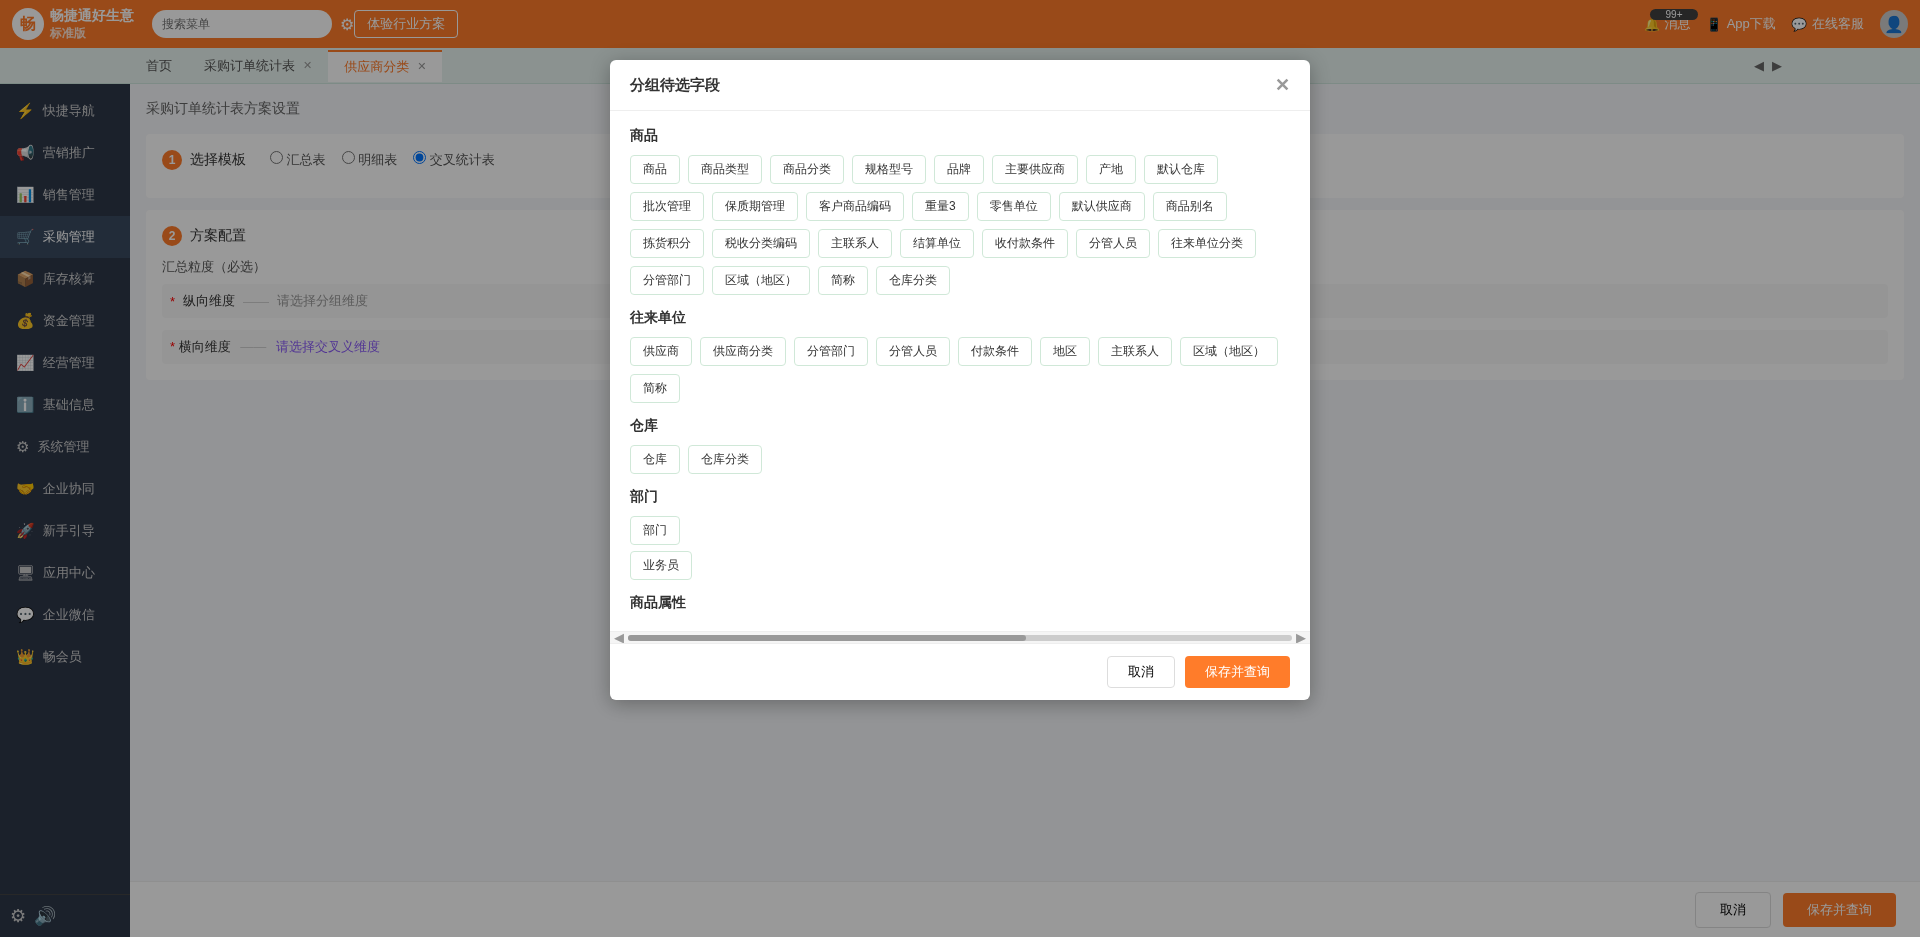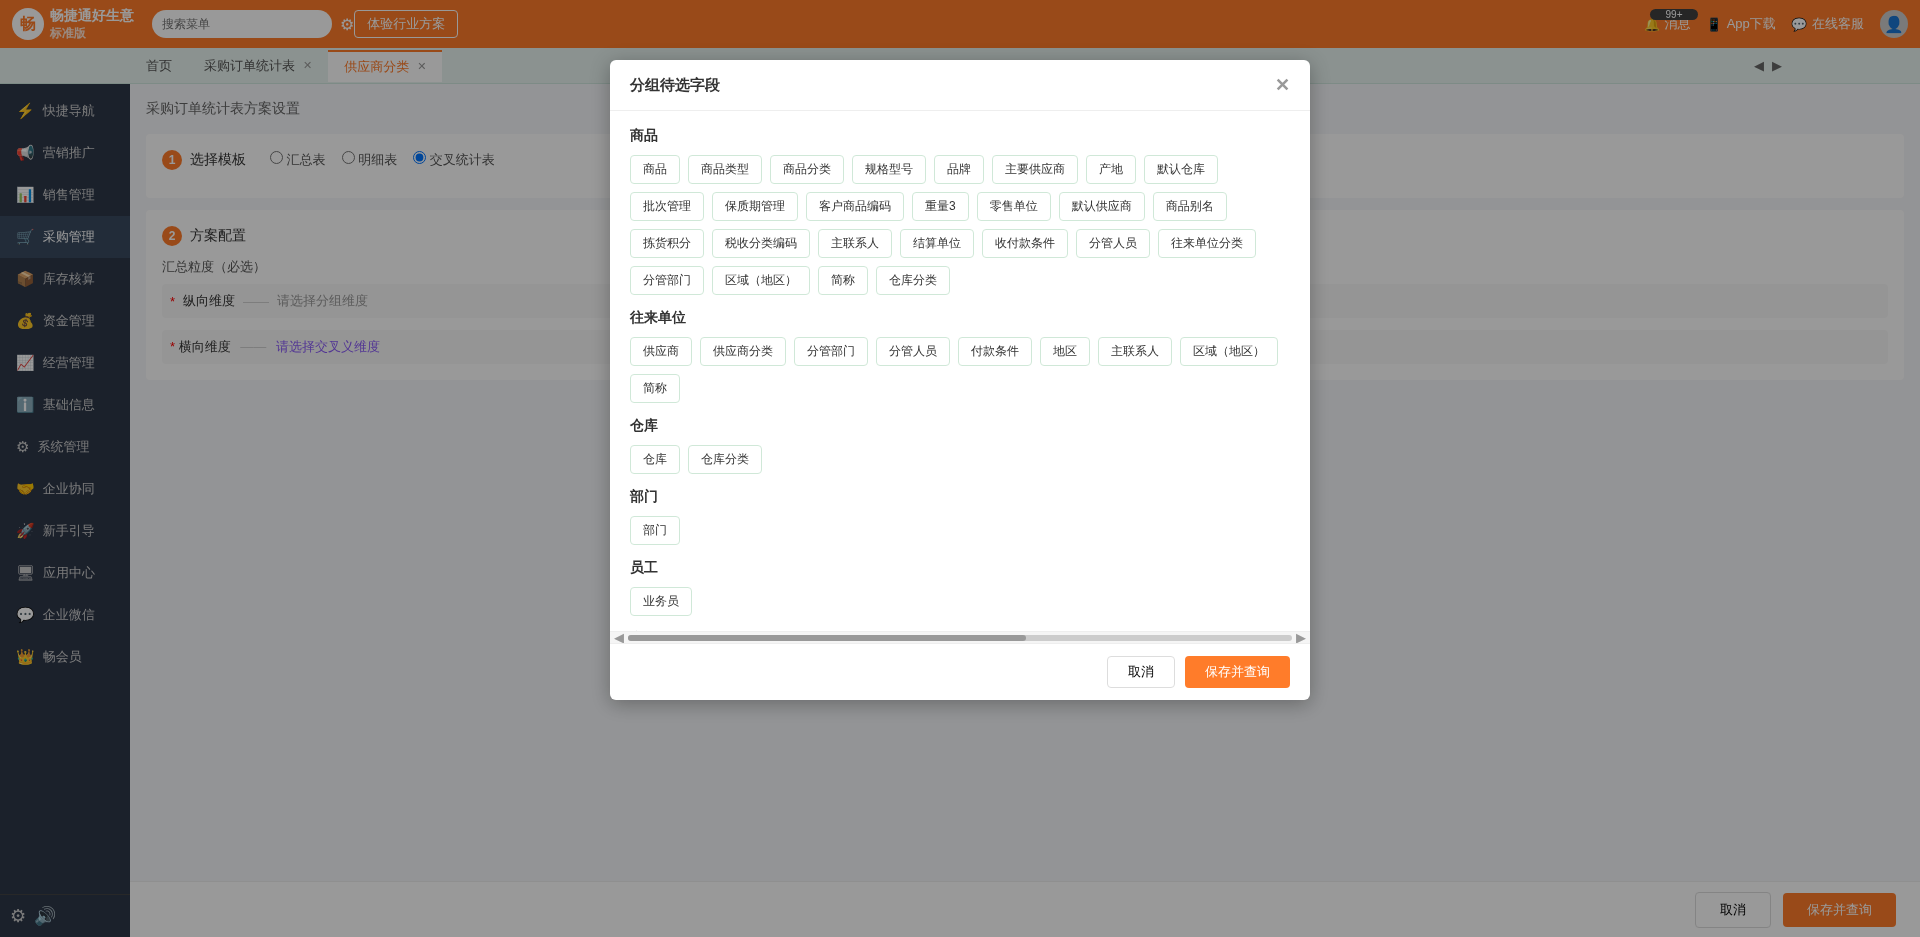--- a/index.html
+++ b/index.html
@@ -529,21 +529,20 @@
         </div>
         <div class="field-group-title">仓库</div>
         <div class="field-tags">
           <div class="field-tag">仓库</div>
           <div class="field-tag">仓库分类</div>
         </div>
         <div class="field-group-title">部门</div>
         <div class="field-tags">
           <div class="field-tag">部门</div>
         </div>
-        <div class="field-group-title">员工</div>
         <div class="field-tags">
           <div class="field-tag">业务员</div>
         </div>
         <div class="field-group-title">商品属性</div>
       </div>
     <div class="modal-hscroll">
       <div style="display:flex;width:100%;align-items:center;gap:4px;">
         <span style="cursor:pointer;color:#999;">◀</span>
         <div style="flex:1;height:6px;background:#ccc;border-radius:3px;">
           <div style="width:60%;height:6px;background:#999;border-radius:3px;"></div>

